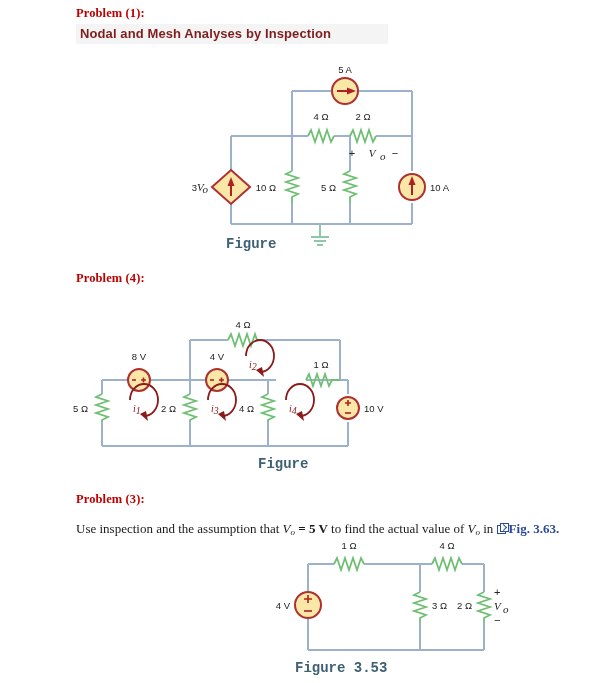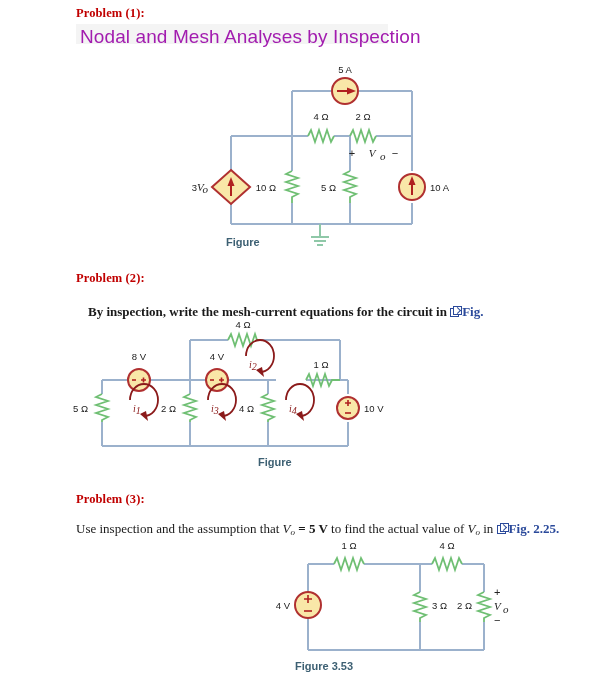--- a/index.html
+++ b/index.html
@@ -12,21 +12,21 @@
 
   .prob-label{
     position:absolute;
     font-family:"Liberation Serif",serif;
     font-weight:bold;font-size:12.5px;color:#c00000;
     letter-spacing:0.1px;
   }
   .section-head{
     position:absolute;
     font-family:"Liberation Sans",sans-serif;
-    font-weight:normal;font-size:19px;color:#a21caf;
+    font-weight:bold;font-size:13px;color:#7f1d1d;
     letter-spacing:0.1px;
   }
   .head-band{
     position:absolute;background:#f4f4f4;height:20px;
   }
   .body-text{
     position:absolute;
     font-family:"Liberation Serif",serif;
     font-size:13px;color:#1a1a1a;white-space:nowrap;
   }
@@ -42,22 +42,22 @@
   .popicon .b2{position:absolute;left:3px;top:0px;width:7px;height:7px;
     border:1.3px solid #2b4a9b;background:#fff;}
   .popicon .ar{position:absolute;left:4.5px;top:1.5px;width:4px;height:4px;
     border-top:1.3px solid #2b4a9b;border-right:1.3px solid #2b4a9b;
     transform:rotate(45deg);}
 
   .fig-wrap{position:absolute;}
   svg{display:block;overflow:visible;}
   .figcap{
     position:absolute;
-    font-family:Liberation Sans, sans-serif;
-    font-weight:bold;font-size:11px;color:#3d6073;
+    font-family:Liberation Mono, monospace;
+    font-weight:bold;font-size:14px;color:#3d6073;
   }
   .lbl{
     font-family:"Liberation Sans",sans-serif;
     font-size:9.5px;fill:#222;
   }
   .lbl-it{
     font-family:"Liberation Serif",serif;
     font-size:11px;font-style:italic;fill:#222;
   }
   .lbl-i{
@@ -160,26 +160,22 @@
       <text x="18" y="124" text-anchor="end"><tspan class="lbl">3</tspan><tspan class="lbl-it">V</tspan><tspan class="lbl-it" font-size="8" dy="2">o</tspan></text>
 
       <text class="sign" x="162" y="90" text-anchor="middle">+</text>
       <text class="lbl-it" x="182" y="90" text-anchor="middle">V</text>
       <text class="lbl-it" x="190" y="93" font-size="8">o</text>
       <text class="sign" x="205" y="90" text-anchor="middle">−</text>
     </svg>
   </div>
   <div class="figcap" style="left:186px;top:236px;">Figure</div>
 
-  <div class="prob-label" style="left:36px;top:271px;">Problem (2):</div>
-
-  <div class="body-text" style="left:48px;top:304px;font-weight:bold;">
-    <span>By inspection, write the mesh-current equations for the circuit in</span>
-    <span class="popicon"><span class="b1"></span><span class="b2"></span><span class="ar"></span></span><span class="figlink">Fig.</span>
-  </div>
+  <div class="prob-label" style="left:36px;top:271px;">Problem (4):</div>
+
 
   <div class="fig-wrap" style="left:40px;top:322px;">
     <svg width="340" height="140" viewBox="0 0 340 140">
       <g stroke="#9bb1cc" stroke-width="2" fill="none">
 
         <path d="M110 18 L148 18"></path>
         <path d="M180 18 L260 18"></path>
         <path d="M110 18 L110 58"></path>
         <path d="M260 18 L260 58"></path>
 
@@ -276,21 +272,21 @@
 
   <div class="prob-label" style="left:36px;top:492px;">Problem (3):</div>
 
   <div class="body-text" style="left:36px;top:521px;">
     <span>Use inspection and the assumption that</span>
     <i>V</i><span class="sub">o</span>
     <b>= 5 V</b>
     <span>to find the actual value of</span>
     <i>V</i><span class="sub">o</span>
     <span>in</span>
-    <span class="popicon"><span class="b1"></span><span class="b2"></span><span class="ar"></span></span><span class="figlink">Fig. 2.25.</span>
+    <span class="popicon"><span class="b1"></span><span class="b2"></span><span class="ar"></span></span><span class="figlink">Fig. 3.63.</span>
   </div>
 
   <div class="fig-wrap" style="left:232px;top:540px;">
     <svg width="280" height="120" viewBox="0 0 280 120">
       <g stroke="#9bb1cc" stroke-width="2" fill="none">
 
         <path d="M36 24 L62 24"></path>
         <path d="M92 24 L148 24"></path>
         <path d="M148 24 L160 24"></path>
         <path d="M190 24 L212 24"></path>

